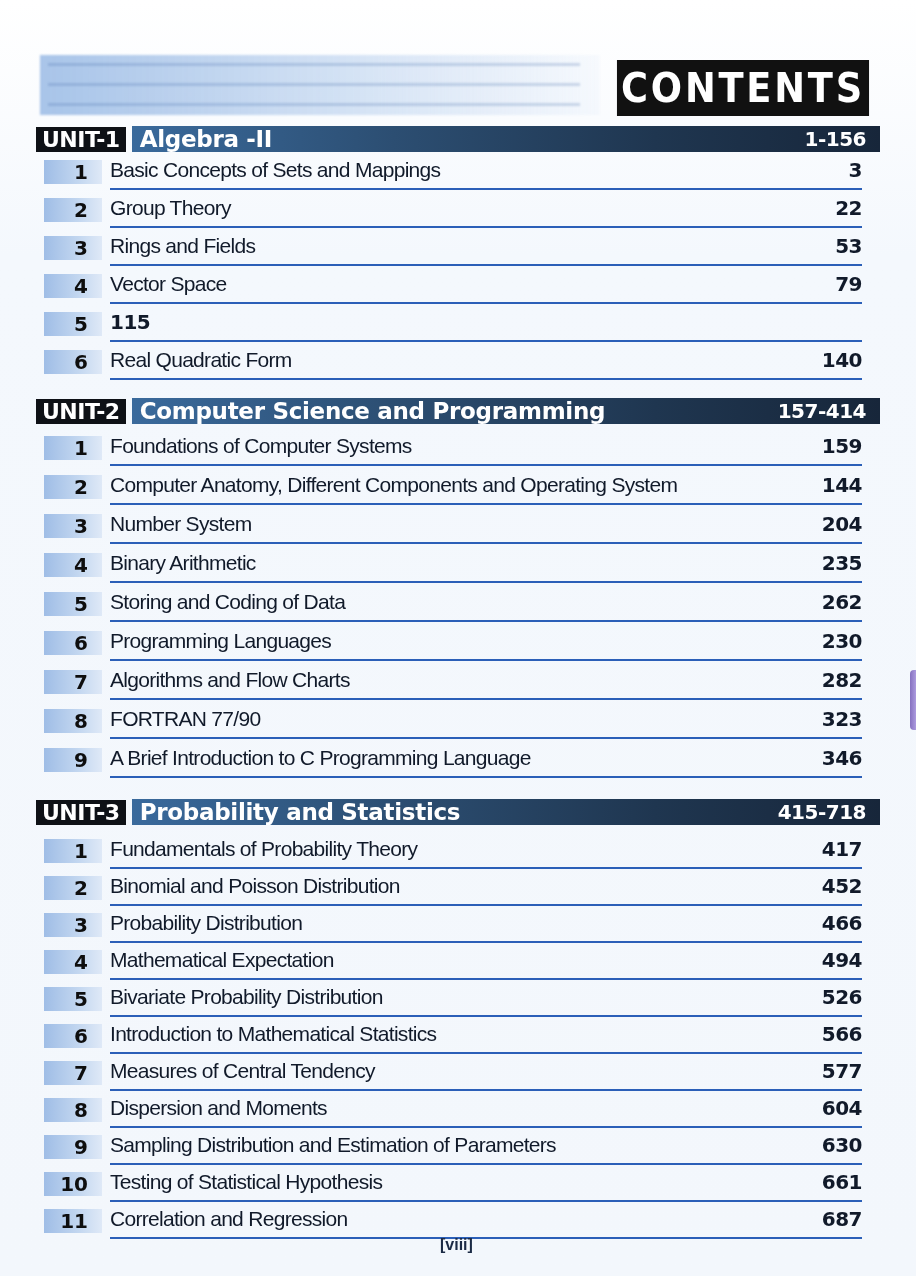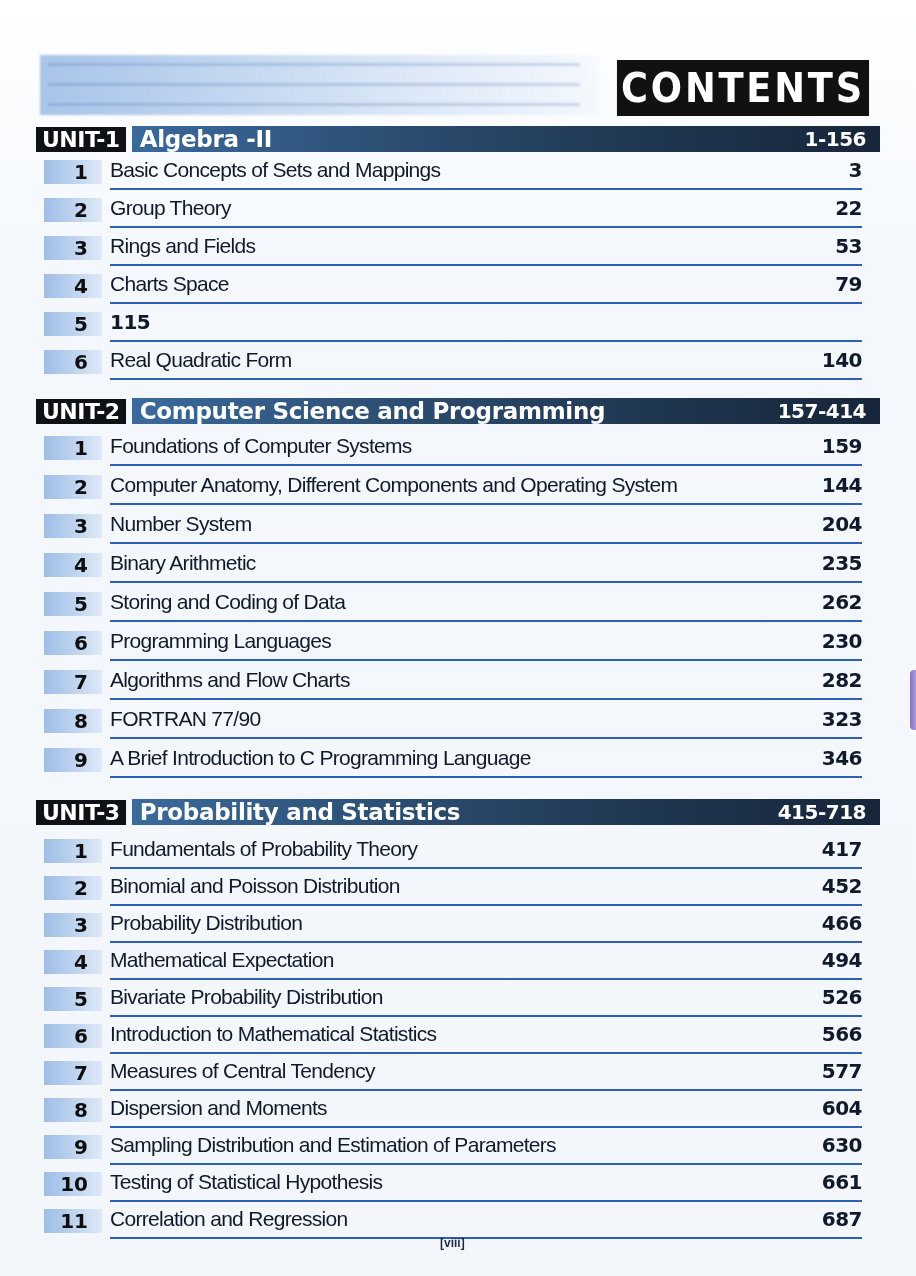--- a/index.html
+++ b/index.html
@@ -88,21 +88,21 @@
     .entry-page {
       color: #111a2a;
       font-family: "DejaVu Sans", sans-serif;
       font-weight: bold;
       font-size: 20px;
       letter-spacing: -0.5px;
     }
     .folio {
       position: absolute; left: 440px; top: 1236px;
       font-family: "Liberation Sans", sans-serif;
-      font-size: 12px; font-weight: bold; color: #1b2a45;
+      font-size: 16px; font-weight: bold; color: #1b2a45;
     }
     .edge-mark {
       position: absolute; right: 0; top: 670px; width: 6px; height: 60px;
       background: linear-gradient(90deg, #6a4fb0, #9b84d8);
       border-radius: 4px 0 0 4px; opacity: 0.8;
     }
   </style>
 </head>
 <body>
 
@@ -140,21 +140,21 @@
   <div class="row" style="top:230px">
     <div class="num-box">3</div>
     <div class="entry">
         <span class="entry-title">Rings and Fields</span>
         <span class="entry-page">53</span>
       </div>
   </div>
   <div class="row" style="top:268px">
     <div class="num-box">4</div>
     <div class="entry">
-        <span class="entry-title">Charts Space</span>
+        <span class="entry-title">Vector Space</span>
         <span class="entry-page">79</span>
       </div>
   </div>
   <div class="row" style="top:306px">
     <div class="num-box">5</div>
     <div class="entry">
         <span class="entry-page">115</span>
       </div>
   </div>
   <div class="row" style="top:344px">

